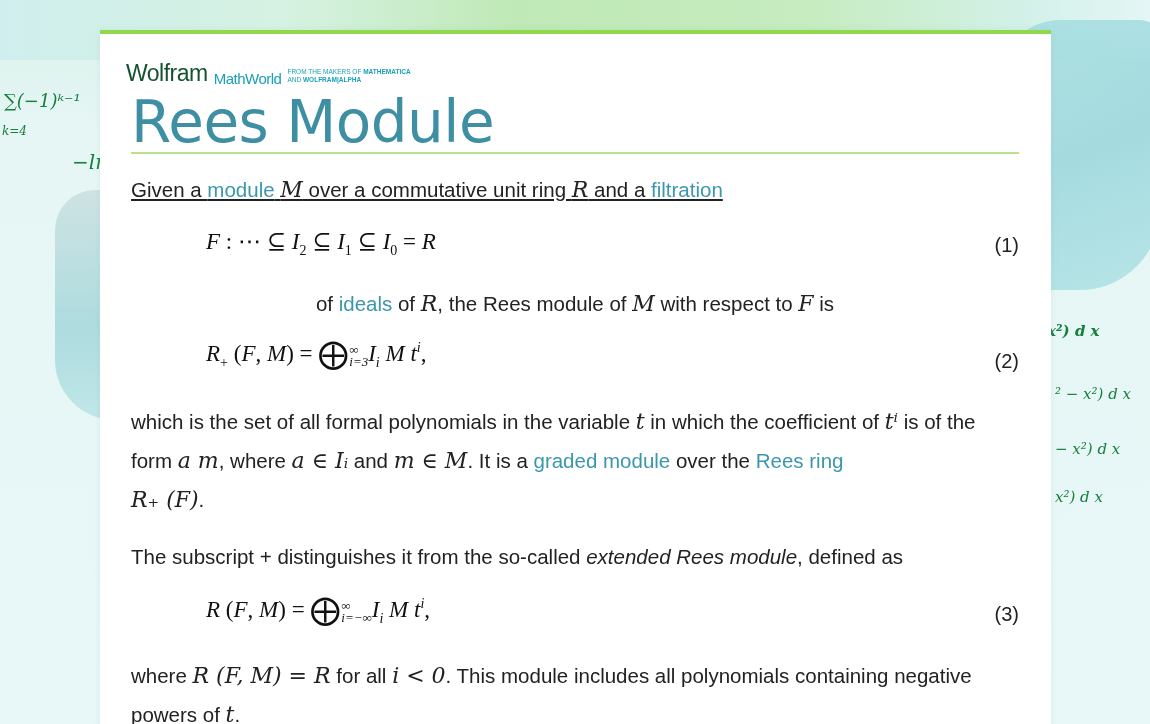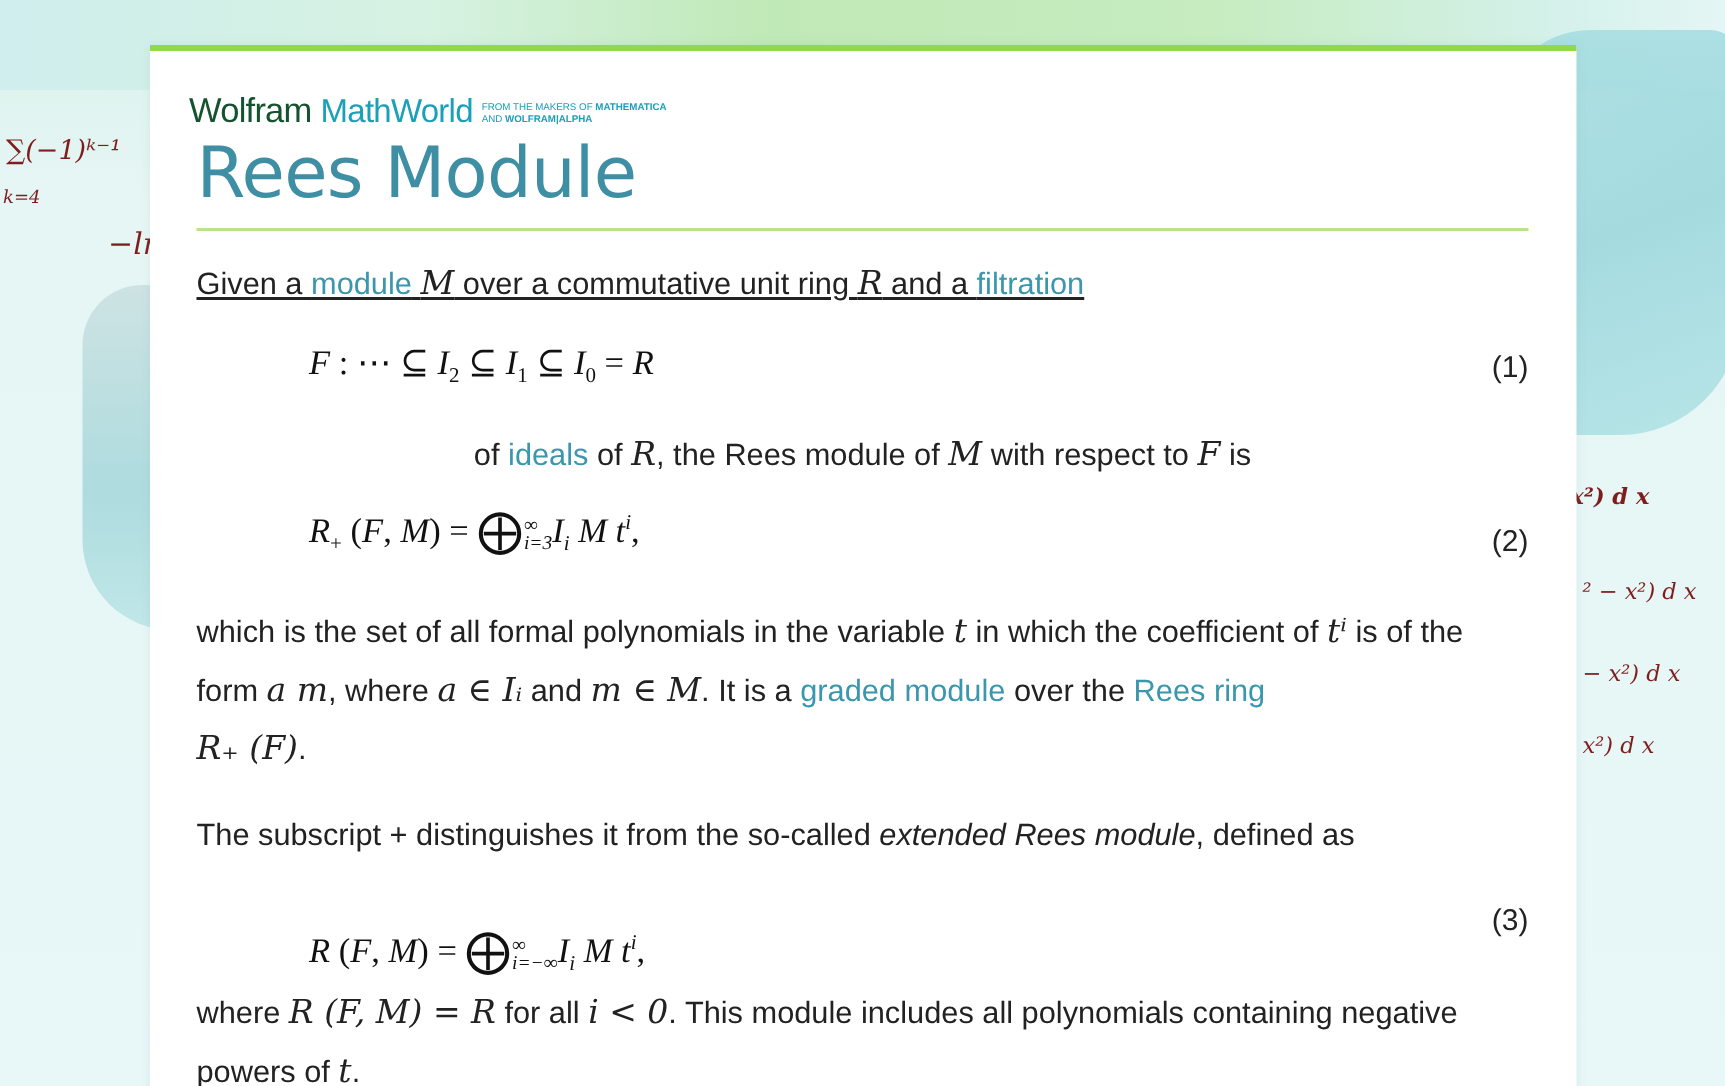--- a/index.html
+++ b/index.html
@@ -6,21 +6,21 @@
   body {
     width: 1150px; height: 724px; overflow: hidden; position: relative;
     background: linear-gradient(180deg, #d9f1ea 0%, #e6f6f5 18%, #e8f7f7 100%);
     font-family: "DejaVu Sans", "Liberation Sans", sans-serif;
   }
   .bg-top {
     position: absolute; left: 0; top: 0; width: 1150px; height: 60px;
     background: linear-gradient(90deg, #cfeeed 0%, #d6f2e2 25%, #bfe9b6 45%, #c6ecbf 70%, #d4f1ea 90%, #e4f6f5 100%);
   }
   .bg-math {
-    position: absolute; color: #7f1d1d; font-family: "DejaVu Serif", "Liberation Serif", serif;
+    position: absolute; color: #15803d; font-family: "DejaVu Serif", "Liberation Serif", serif;
     font-style: italic; font-size: 15px; white-space: nowrap; text-align: center;
   }
   .bg-shape-right {
     position: absolute; left: 1000px; top: 20px; width: 160px; height: 270px;
     background: linear-gradient(160deg, #9fdbe0 0%, #8fd2d8 50%, #a8dfe3 100%);
     border-radius: 60px 20px 80px 40px; opacity: 0.75;
   }
   .bg-shape-left {
     position: absolute; left: 55px; top: 190px; width: 60px; height: 230px;
     background: linear-gradient(180deg, #c8dede 0%, #9fd5d9 60%, #b7e3e5 100%);
@@ -28,29 +28,29 @@
   }
   .card {
     position: absolute; left: 100px; top: 30px; width: 951px; height: 700px;
     background: #ffffff; border-top: 4px solid #8fd94a;
     box-shadow: 0 0 6px rgba(120, 170, 170, 0.15);
   }
   .logo {
     position: absolute; left: 26px; top: 26px; display: flex; align-items: flex-end;
   }
   .logo-wolfram { font-size: 23px; color: #14532d; letter-spacing: -0.5px; font-family: "Liberation Sans", sans-serif; }
-  .logo-mathworld { font-size: 22px; color: #1aa0b8; margin-left: 6px; letter-spacing: -0.5px; font-family: "Liberation Sans", sans-serif; }
+  .logo-mathworld { font-size: 15px; color: #1aa0b8; margin-left: 6px; letter-spacing: -0.5px; font-family: "Liberation Sans", sans-serif; }
   .logo-tag {
     margin-left: 6px; font-size: 6.5px; line-height: 7.5px; color: #1aa0b8;
     font-family: "Liberation Sans", sans-serif; padding-bottom: 4px;
   }
   .logo-tag b { font-weight: bold; }
   .title {
     position: absolute; left: 31px; top: 54px; margin: 0;
-    font-size: 47px; font-weight: normal; color: #3e8fa3;
+    font-size: 58px; font-weight: normal; color: #3e8fa3;
     font-family: "DejaVu Sans", sans-serif; letter-spacing: -0.5px;
   }
   .rule {
     position: absolute; left: 31px; top: 118px; width: 888px; height: 2px;
     background: #b9e38a;
   }
   .para {
     position: absolute; left: 31px; width: 888px; margin: 0;
     font-size: 20.5px; line-height: 39px; color: #222;
     font-family: "Liberation Sans", sans-serif;
@@ -119,21 +119,21 @@
   <span class="eqnum" style="top:316px;">(2)</span>
 
   <p class="para" style="top:368px;">
     <span>which is the set of all formal polynomials in the variable </span><span class="m">t</span><span> in which the coefficient of </span><span class="m">tⁱ</span><span> is of the form </span><span class="m">a m</span><span>, where </span><span class="m">a ∈ Iᵢ</span><span> and </span><span class="m">m ∈ M</span><span>. It is a </span><a href="#">graded module</a><span> over the </span><a href="#">Rees ring</a><br><span class="m">R₊ (F)</span><span>.</span>
   </p>
 
   <p class="para" style="top:503px;">
     <span>The subscript + distinguishes it from the so-called </span><em>extended Rees module</em><span>, defined as</span>
   </p>
 
-  <div class="eq" style="top:582px;">
+  <div class="eq" style="top:558px;">
     <i>R</i> (<i>F</i>, <i>M</i>) = <span class="oplus">⨁</span><span class="limits"><span>∞</span><span style="font-style:italic">i=−∞</span></span><i>I</i><sub><i>i</i></sub> <i>M</i> <i>t</i><sup><i>i</i></sup>,
   </div>
   <span class="eqnum" style="top:569px;">(3)</span>
 
   <p class="para" style="top:622px;">
     <span>where </span><span class="m">R (F, M) = R</span><span> for all </span><span class="m">i &lt; 0</span><span>. This module includes all polynomials containing negative powers of </span><span class="m">t</span><span>.</span>
   </p>
 
 </div>
 

